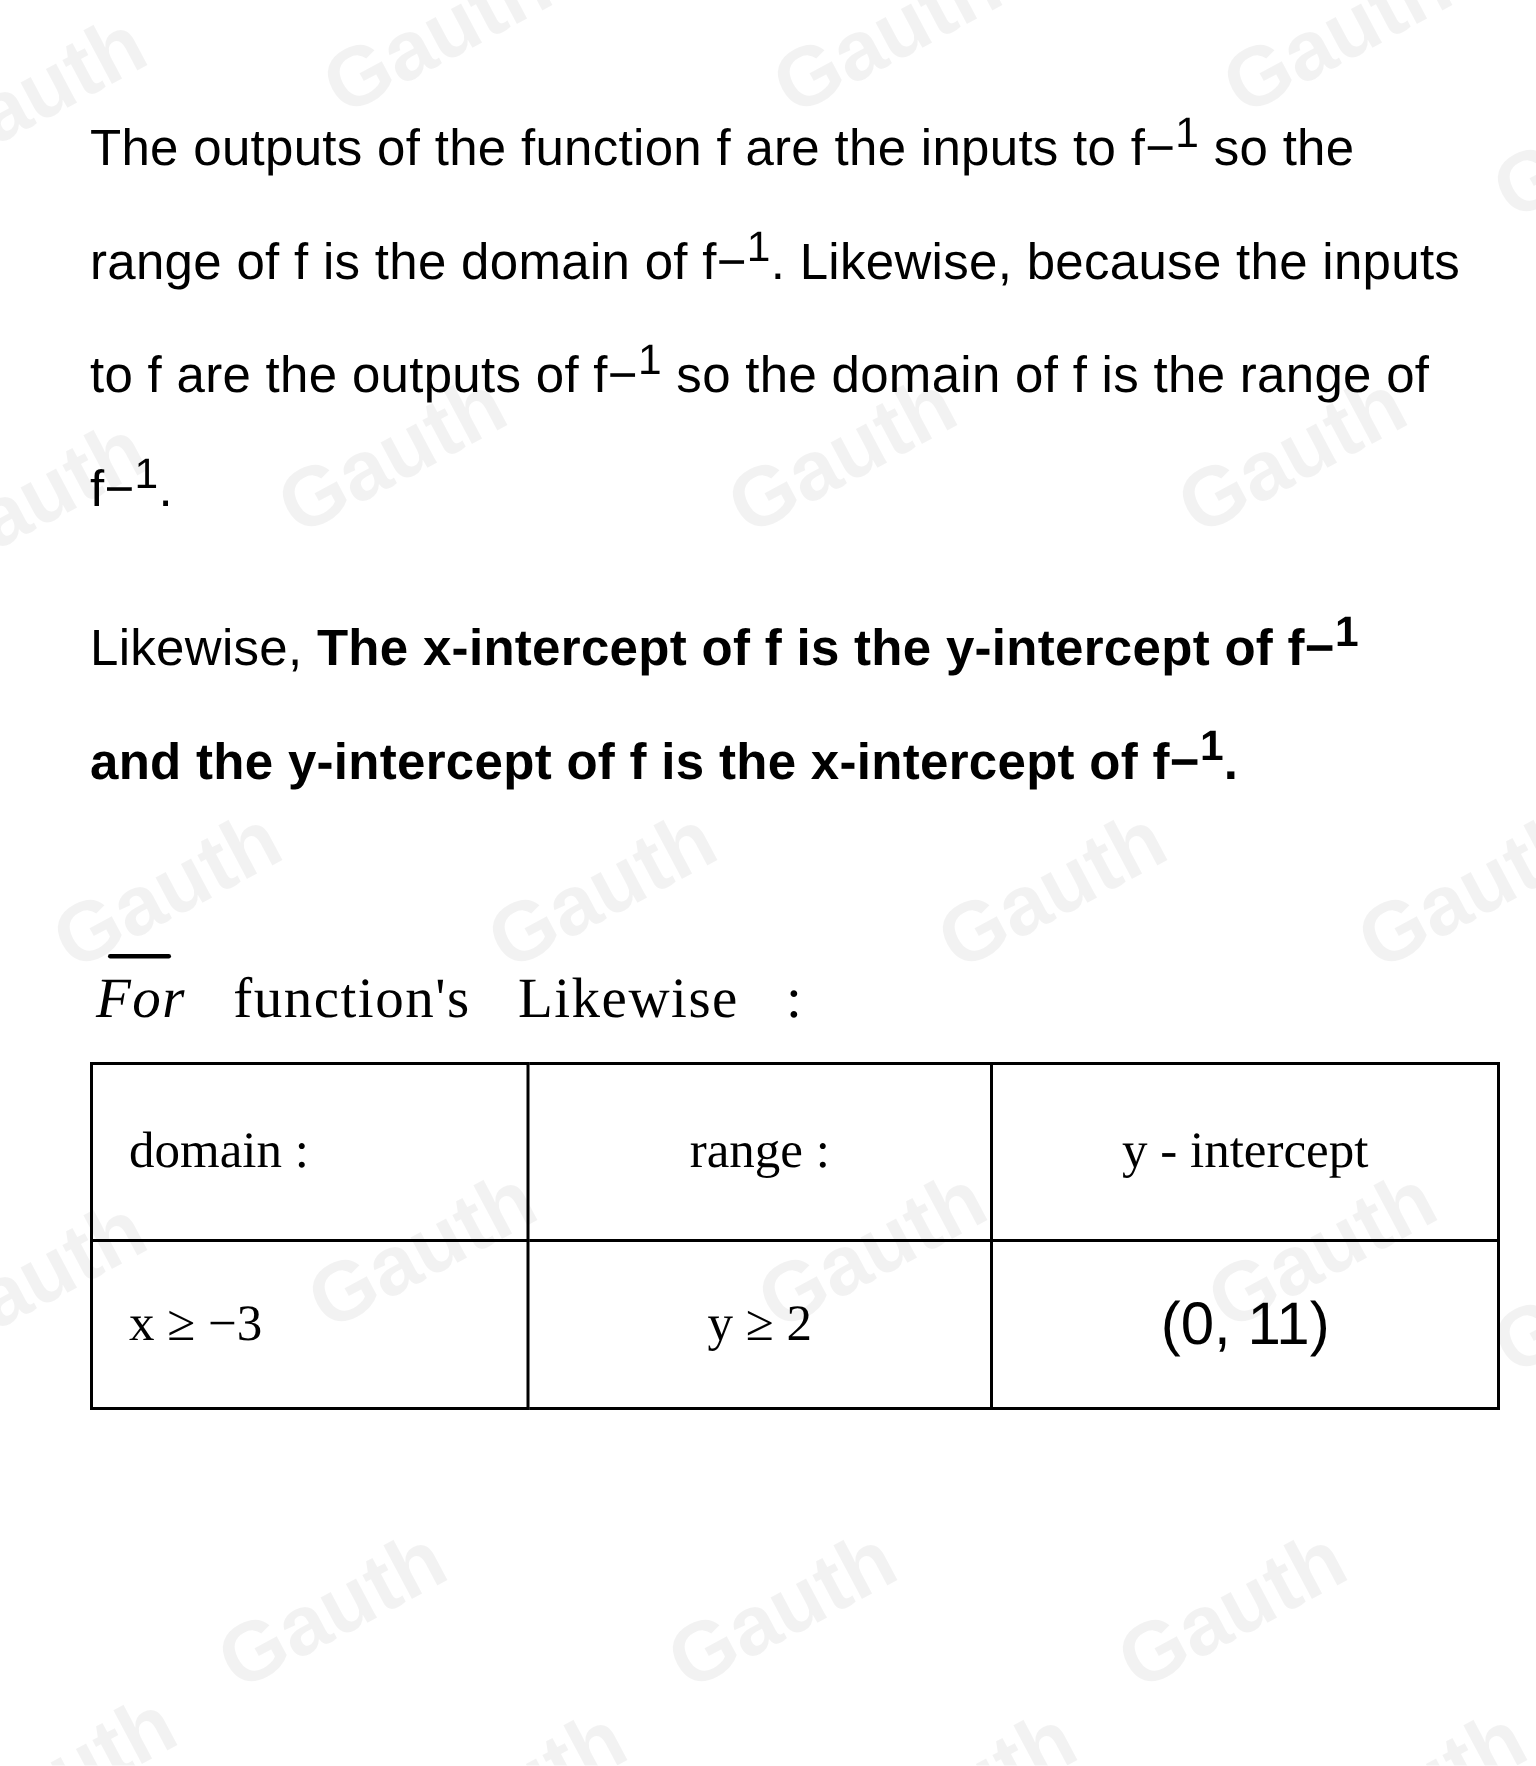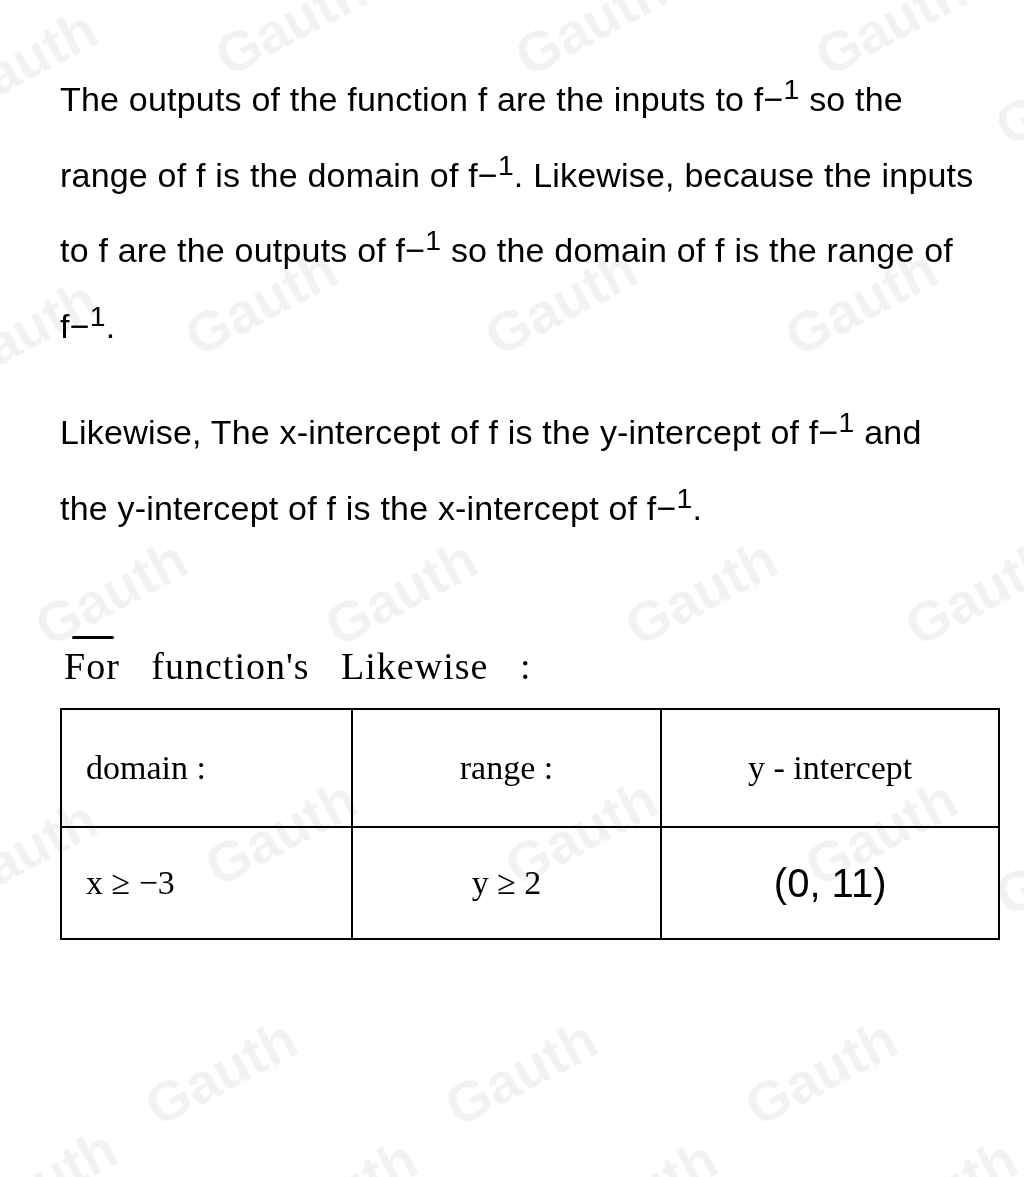--- a/index.html
+++ b/index.html
@@ -21,38 +21,39 @@
   }
 
   .para {
     font-size: 34px;
     line-height: 2.1;
     margin-bottom: 30px;
     letter-spacing: 0.2px;
   }
 
   .para b {
-    font-weight: 400;
+    font-weight: 700;
     margin-top: 24px;
   }
 
   .handwritten {
     font-family: "Comic Sans MS", "Segoe Script", cursive;
     font-size: 38px;
     margin: 100px 0 20px 4px;
     letter-spacing: 1px;
   }
 
   .hw-title-word {
     display: inline-block;
   }
 
   .hw-bar {
     display: inline-block;
     position: relative;
+    font-style: italic;
   }
   .hw-bar::before {
     content: "";
     position: absolute;
     left: 8px;
     top: -8px;
     width: 42px;
     height: 3px;
     background: #000;
     border-radius: 2px;

